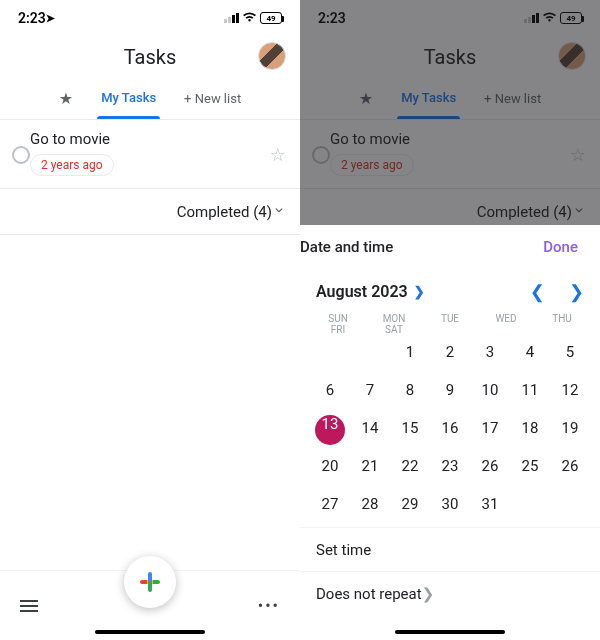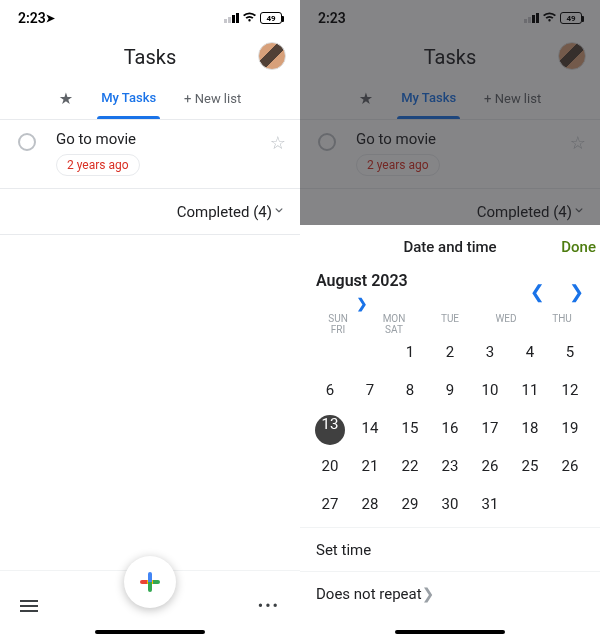--- a/index.html
+++ b/index.html
@@ -21,21 +21,21 @@
   .avatar { position: absolute; right: 14px; top: 6px; width: 28px; height: 28px; border-radius: 50%; background: linear-gradient(135deg,#d7a07a 35%,#514036 36%,#514036 60%,#d7a07a 61%); border: 1px solid #ddd; }
 
   
   .tabs-row { height: 42px; display: flex; align-items: center; justify-content: center; gap: 28px; border-bottom: 1px solid #e8eaed; font-size: 13px; }
   .tab-star { color: #5f6368; font-size: 16px; }
   .tab-my { color: #1a73e8; font-weight: 500; position: relative; padding-bottom: 2px; }
   .tab-my:after { content:""; position:absolute; left:-4px; right:-4px; bottom:-12px; height:3px; background:#1a73e8; border-radius:3px 3px 0 0; }
   .tab-new { color: #5f6368; }
 
   
-  .task-item { padding: 10px 14px 12px 18px; display: flex; align-items: flex-start; gap: 20px; border-bottom: 1px solid #e8eaed; }
+  .task-item { padding: 10px 14px 12px 12px; display: flex; align-items: center; gap: 0; border-bottom: 1px solid #e8eaed; }
   .task-circle { width: 18px; height: 18px; border: 2px solid #bdc1c6; border-radius: 50%; margin-top: 3px; flex-shrink:0; }
   .task-body { flex: 1; }
   .task-title { font-size: 15px; color: #202124; margin-bottom: 6px; }
   .task-chip { display: inline-block; font-size: 12px; color: #d93025; border: 1px solid #e8eaed; border-radius: 12px; padding: 3px 10px; }
   .task-star { color: #bdc1c6; font-size: 18px; margin-top: 2px; }
 
   
   .completed-row { height: 46px; display: flex; align-items: center; justify-content: flex-end; padding: 0 14px; font-size: 15px; color: #202124; border-bottom: 1px solid #e8eaed; }
   .chev { color: #5f6368; }
 
@@ -51,33 +51,33 @@
   .plus:before { width:20px; height:4px; background:linear-gradient(90deg,#ea4335 0 33%,#fbbc04 33% 66%,#34a853 66% 100%); border-radius:2px;}
   .plus:after { width:4px; height:20px; background:linear-gradient(180deg,#4285f4 0 50%,#34a853 50% 100%); border-radius:2px;}
 
   .home-indicator { position:absolute; bottom:6px; left:50%; transform:translateX(-50%); width:110px; height:4px; background:#000; border-radius:3px; }
 
   
   .dim-overlay { position:absolute; inset:0; background:rgba(32,33,36,.55); }
 
   
   .sheet { position:absolute; left:0; right:0; bottom:0; top:225px; background:#fff; border-top-left-radius:0; border-top-right-radius:0; }
-  .sheet-header { height:44px; display:flex; align-items:center; justify-content:center; position:relative; font-size:15px; font-weight:500; color:#202124; }
-  .sheet-done { position:absolute; right:4px; color:#4d7c0f; font-size:15px; font-weight:500; }
+  .sheet-header { height:44px; display:flex; align-items:center; position:relative; font-size:15px; font-weight:500; color:#202124; }
+  .sheet-done { position:absolute; right:22px; color:#8b5cf6; font-size:15px; font-weight:500; }
 
   .month-row { height:44px; display:flex; align-items:center; justify-content:space-between; padding:0 16px; }
-  .month-label { font-size:16px; font-weight:600; color:#202124; display:flex; align-items:center; gap:6px;flex-direction:column;}
+  .month-label { font-size:16px; font-weight:600; color:#202124; display:flex; align-items:center; gap:6px;}
   .month-label .nxt { color:#1a73e8; font-size:13px;}
   .month-nav { display:flex; gap:24px; color:#1a73e8; font-size:18px; }
 
   .dow-row { display:grid; grid-template-columns:repeat(5,1fr); padding:0 10px; font-size:10px; color:#9aa0a6; text-align:center; height:22px; align-items:center;}
   .cal-grid { display:grid; grid-template-columns:repeat(7,1fr); padding:0 10px; text-align:center; font-size:15px; color:#202124; row-gap:12px; margin-top:4px;}
   .cal-cell { height:26px; display:flex; align-items:center; justify-content:center;}
   .cal-empty { }
-  .cal-today { background:#404040; color:#fff; width:30px; height:30px; border-radius:50%; margin:auto;}
+  .cal-today { background:#be185d; color:#fff; width:30px; height:30px; border-radius:50%; margin:auto;}
 
   .sheet-row { height:44px; display:flex; align-items:center; justify-content:flex-start; padding:8px 16px; font-size:15px; color:#202124; border-top:1px solid #f1f3f4;}
   .sheet-row .rchev { color:#9aa0a6; }
 
   
   .bars { display:inline-flex; align-items:flex-end; gap:1px; }
   .bars i { width:3px; background:#000; display:block; }
   .bars i:nth-child(1){height:4px;background:#c7c7cc;}
   .bars i:nth-child(2){height:6px;background:#c7c7cc;}
   .bars i:nth-child(3){height:8px;}

